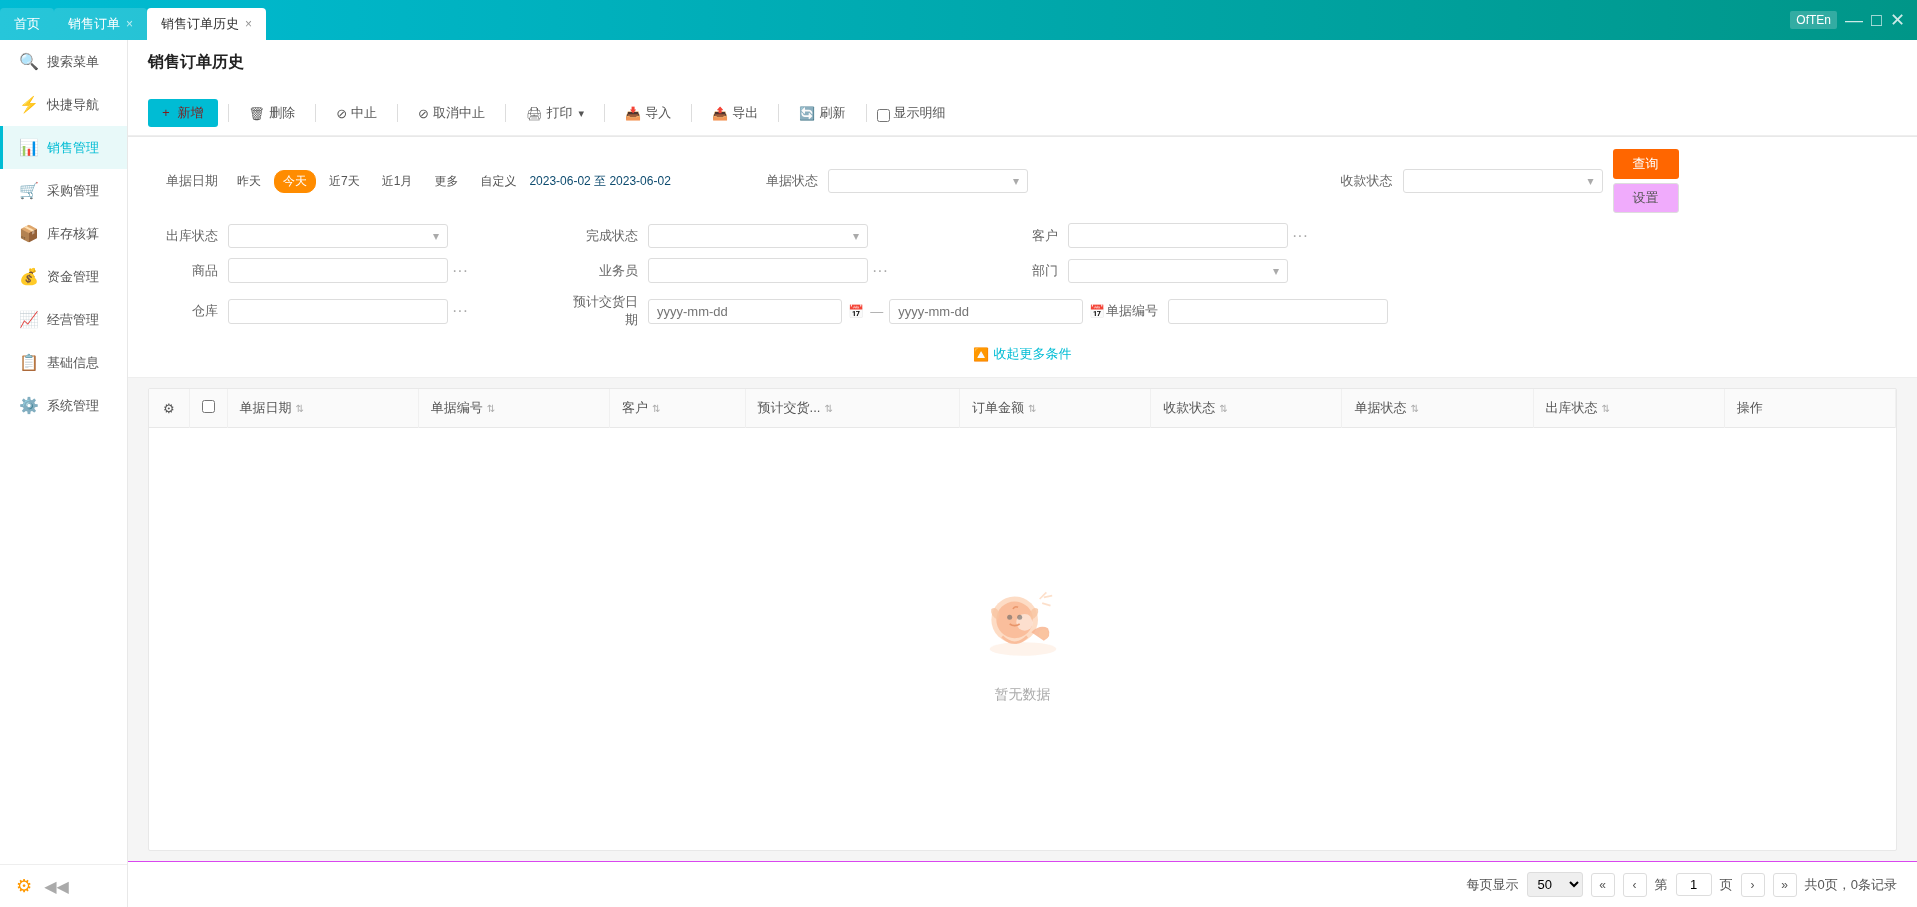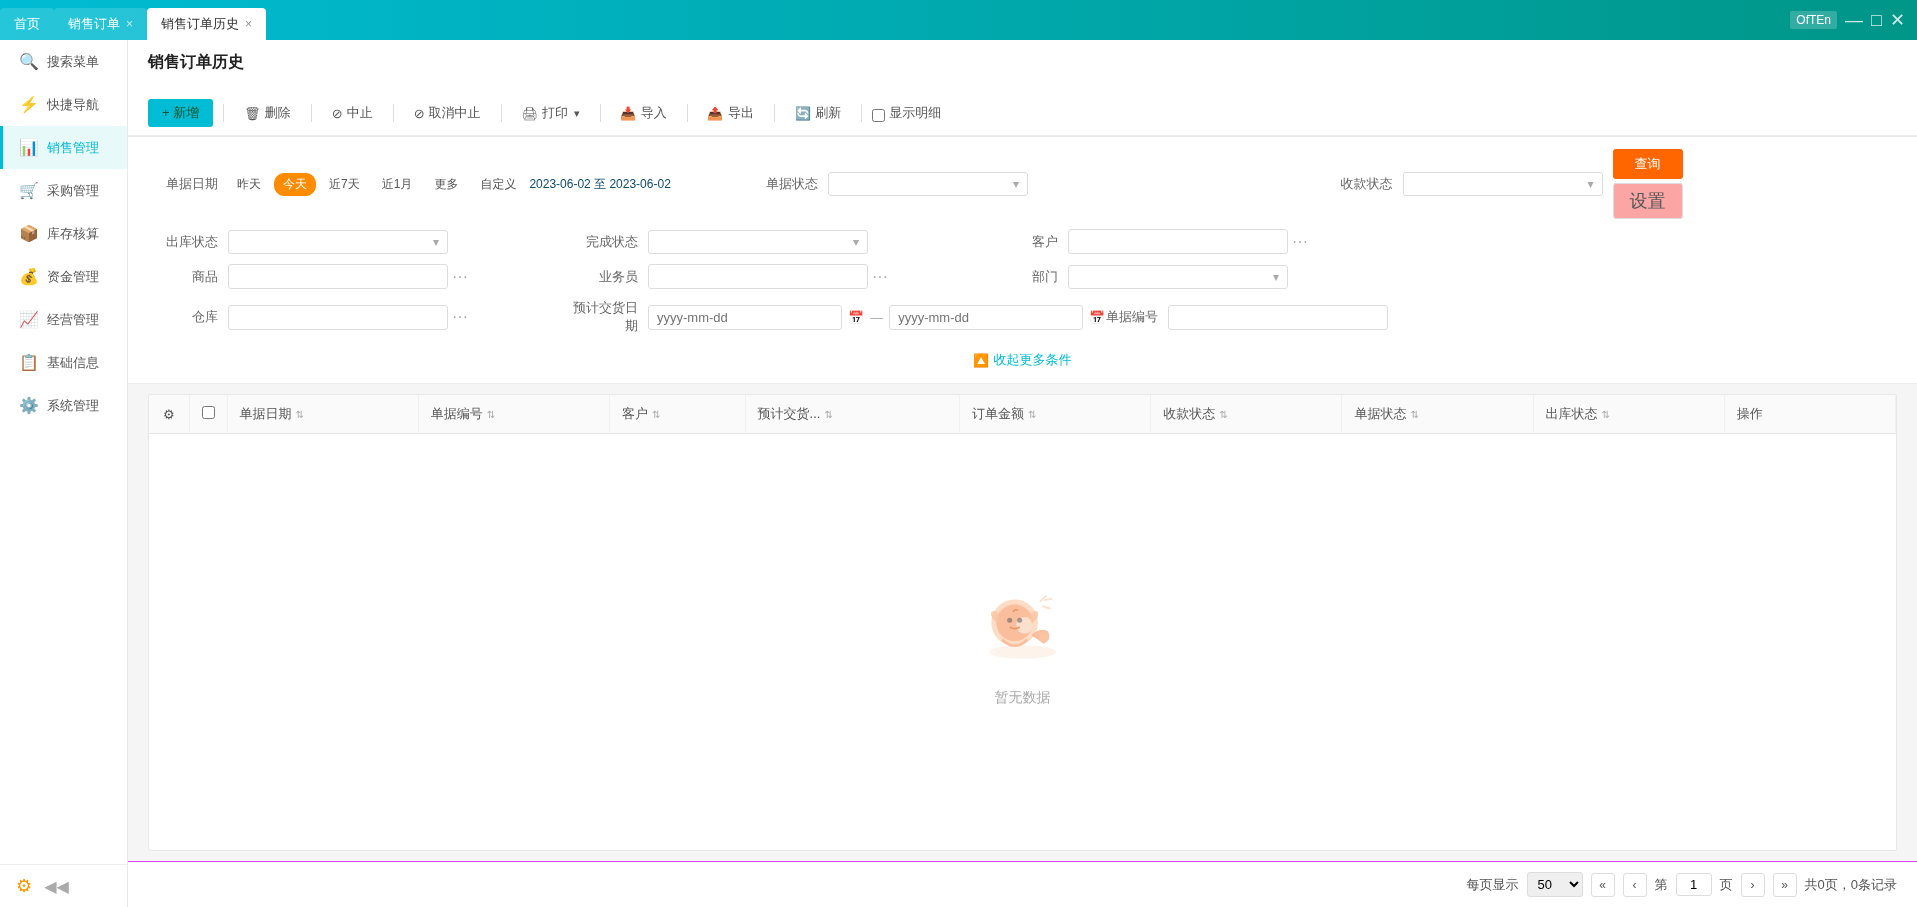--- a/index.html
+++ b/index.html
@@ -346,27 +346,27 @@
     .query-btn {
       background: #ff6600;
       color: #fff;
       border: none;
       border-radius: 3px;
       padding: 6px 20px;
       cursor: pointer;
       font-size: 13px;
     }
     .settings-btn {
-      background: #fca5a5;
+      background: #f0abfc;
       color: #555;
       border: 1px solid #ddd;
       border-radius: 3px;
       padding: 5px 16px;
       cursor: pointer;
-      font-size: 18px;
+      font-size: 13px;
     }
   </style>
 </head>
 <body>
 
 <div class="top-bar">
   <div class="top-bar-tabs">
     <div class="tab-item">
       <span>首页</span>
     </div>
@@ -434,21 +434,21 @@
 
   <div class="content">
 
     <div style="background:#fff; border-bottom:1px solid #e8e8e8;">
 
       <div style="padding: 12px 20px 8px 20px; display:flex; align-items:center;">
         <span class="page-title">销售订单历史</span>
       </div>
 
       <div class="toolbar">
-        <button class="toolbar-btn" style="background:#00bcd4;color:#14532d;border-radius:3px;padding:5px 14px;">
+        <button class="toolbar-btn" style="background:#00bcd4;color:#7f1d1d;border-radius:3px;padding:5px 14px;font-family:Liberation Mono, monospace;">
           <span>+ 新增</span>
         </button>
         <div class="toolbar-divider"></div>
         <button class="toolbar-btn">
           <span>🗑</span>
           <span>删除</span>
         </button>
         <div class="toolbar-divider"></div>
         <button class="toolbar-btn">
           <span>⊘</span>

